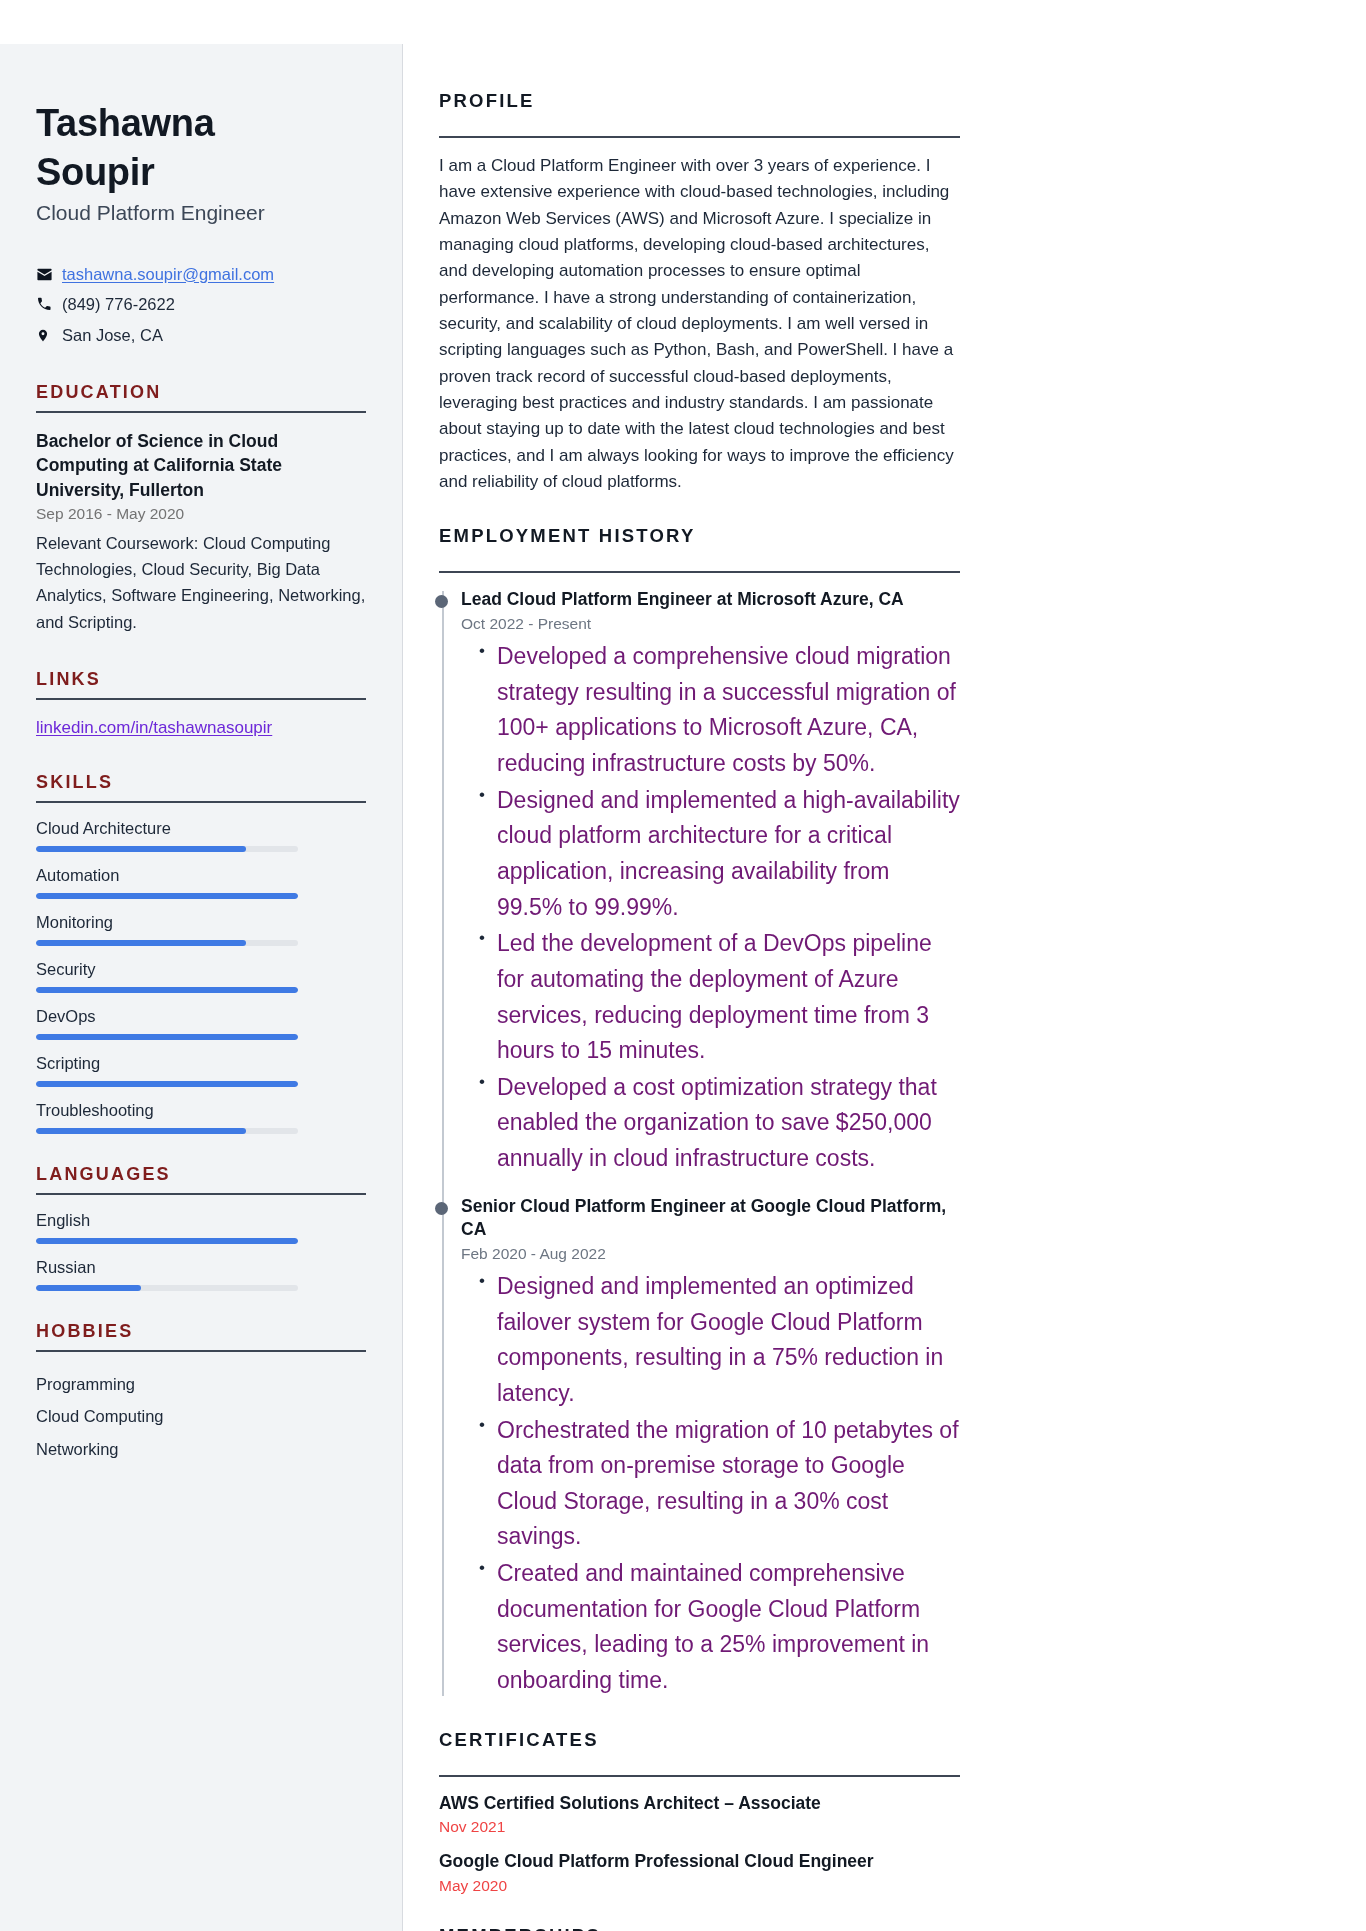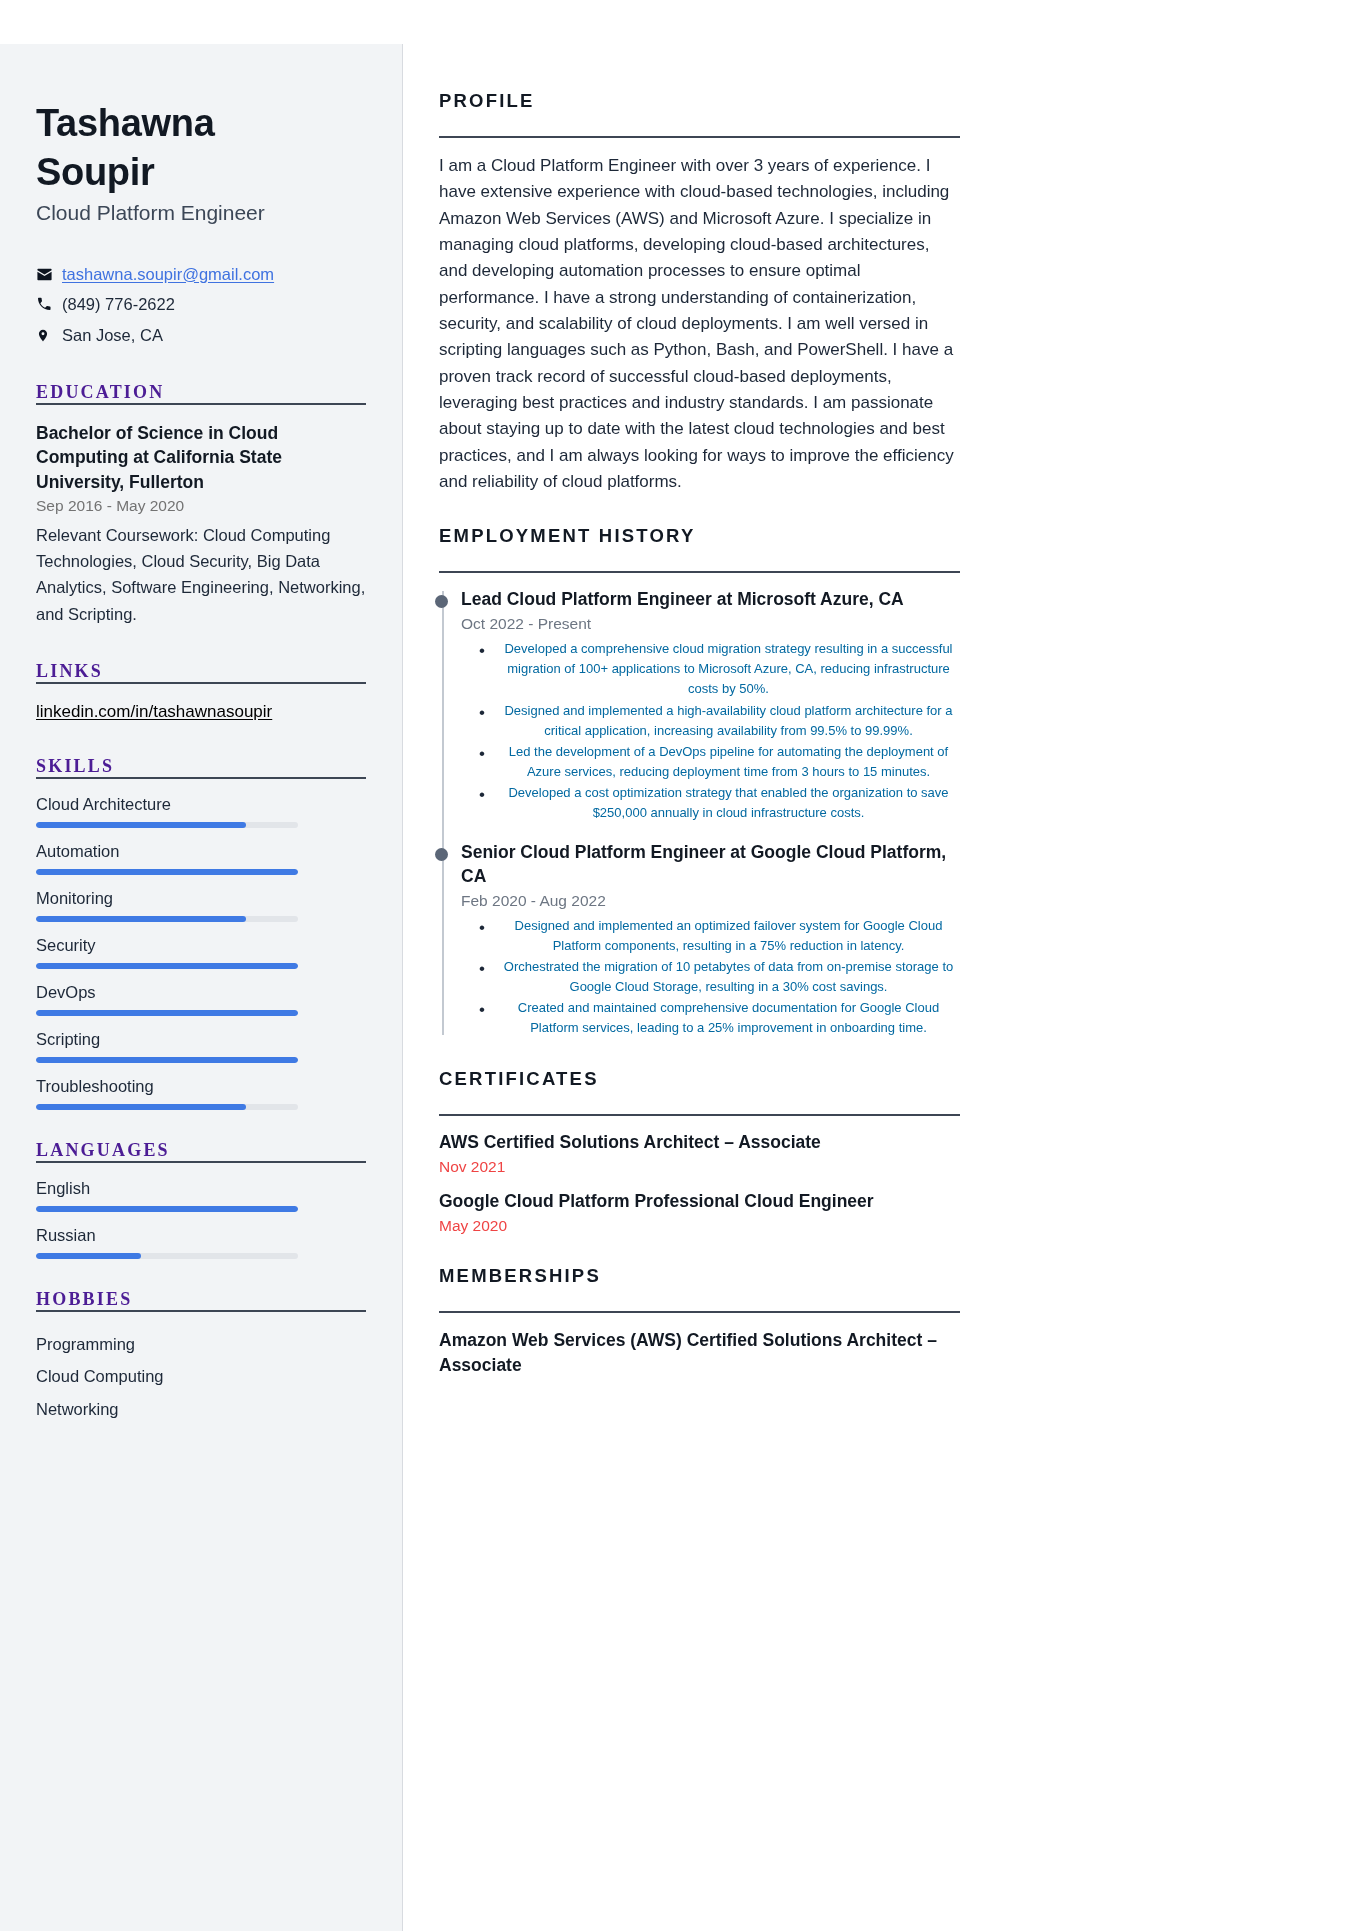--- a/index.html
+++ b/index.html
@@ -76,22 +76,22 @@
     text-decoration: underline;
     text-underline-offset: 2px;
   }
 
   .side-section { margin-top: 34px; }
   .side-section.tight { margin-top: 30px; }
   .sec-head {
     font-size: 18px;
     font-weight: 700;
     letter-spacing: 2.2px;
-    color: #4c1d95;
-    font-family: Liberation Serif, serif;
+    color: #7f1d1d;
+    padding-bottom: 8px;
   }
   .sec-rule {
     height: 2px;
     background: #3d4654;
     margin-bottom: 16px;
   }
 
   .edu-title {
     font-size: 17.5px;
     font-weight: 700;
@@ -105,21 +105,21 @@
   }
   .edu-desc {
     font-size: 16.5px;
     color: #1d2838;
     line-height: 1.6;
     margin-top: 7px;
   }
 
   .link-item {
     font-size: 17px;
-    color: #000000;
+    color: #6d28d9;
     text-decoration: underline;
     text-underline-offset: 2px;
     display: inline-block;
     margin-top: 2px;
   }
 
   .bar-row { margin-bottom: 14px; }
   .bar-label {
     font-size: 16.5px;
     color: #1d2838;
@@ -203,25 +203,24 @@
     color: #6d7683;
     margin-top: 3px;
   }
   .job-bullets {
     list-style: none;
     margin-top: 6px;
     padding-left: 36px;
   }
   .job-bullets li {
     position: relative;
-    font-size: 13px;
+    font-size: 23px;
     line-height: 1.55;
-    color: #0369a1;
+    color: #701a75;
     margin-bottom: 1px;
-    text-align: center;
   }
   .job-bullets li::before {
     content: "\2022";
     position: absolute;
     left: -18px;
     top: -1px;
     font-size: 17px;
     color: #1d2838;
   }
 

